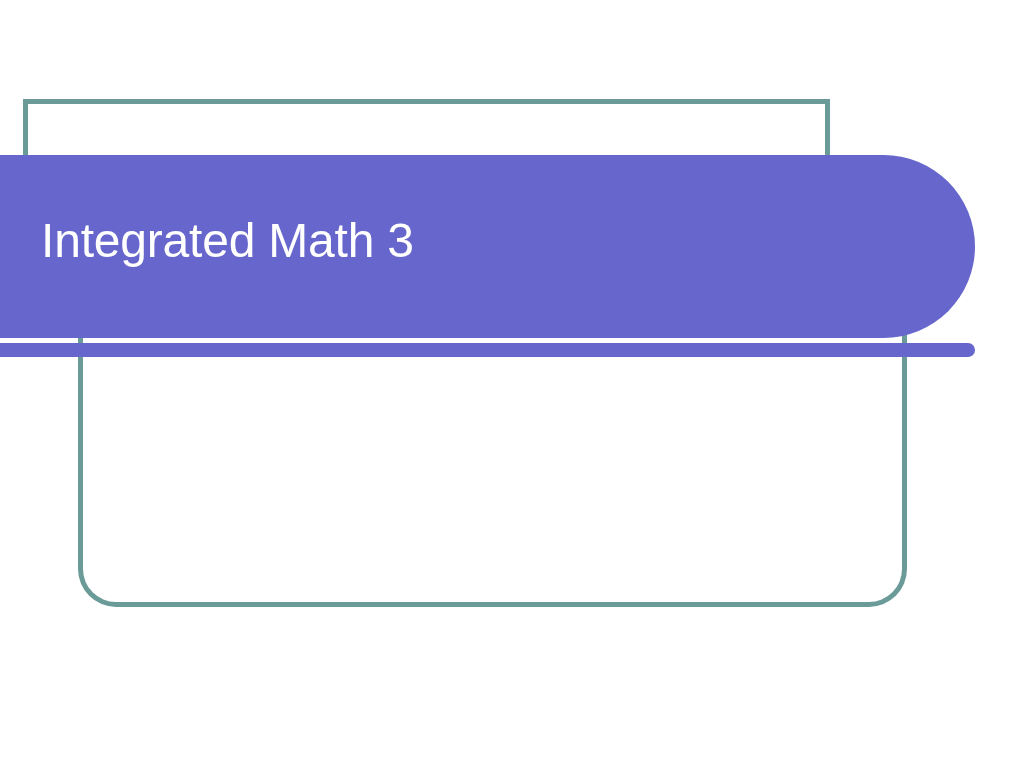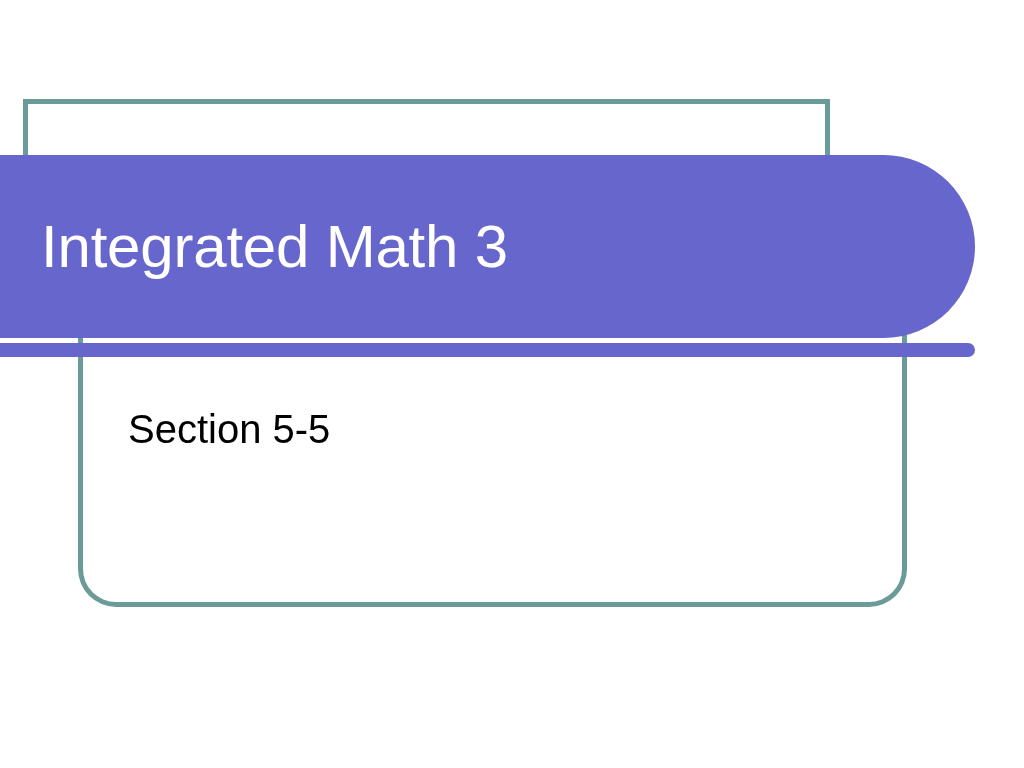--- a/index.html
+++ b/index.html
@@ -55,21 +55,21 @@
     background: #6666cc;
     border-top-right-radius: 92px;
     border-bottom-right-radius: 92px;
   }
 
   .title-text {
     position: absolute;
     left: 101px;          
     top: 62px;
     color: #ffffff;
-    font-size: 60px;
+    font-size: 48px;
     line-height: 1;
     font-weight: normal;
     letter-spacing: -0.2px;
     white-space: nowrap;
   }
 
   
   .title-underline {
     position: absolute;
     left: -60px;
@@ -106,16 +106,15 @@
 
   <div class="teal-body-box"></div>
 
   <div class="title-banner">
     <div class="title-text">Integrated Math 3</div>
   </div>
 
   <div class="title-underline"></div>
 
   <div class="body-block">
-    <div class="body-line">Section 5-5</div>
   </div>
 
 </div>
 
 </body></html>

